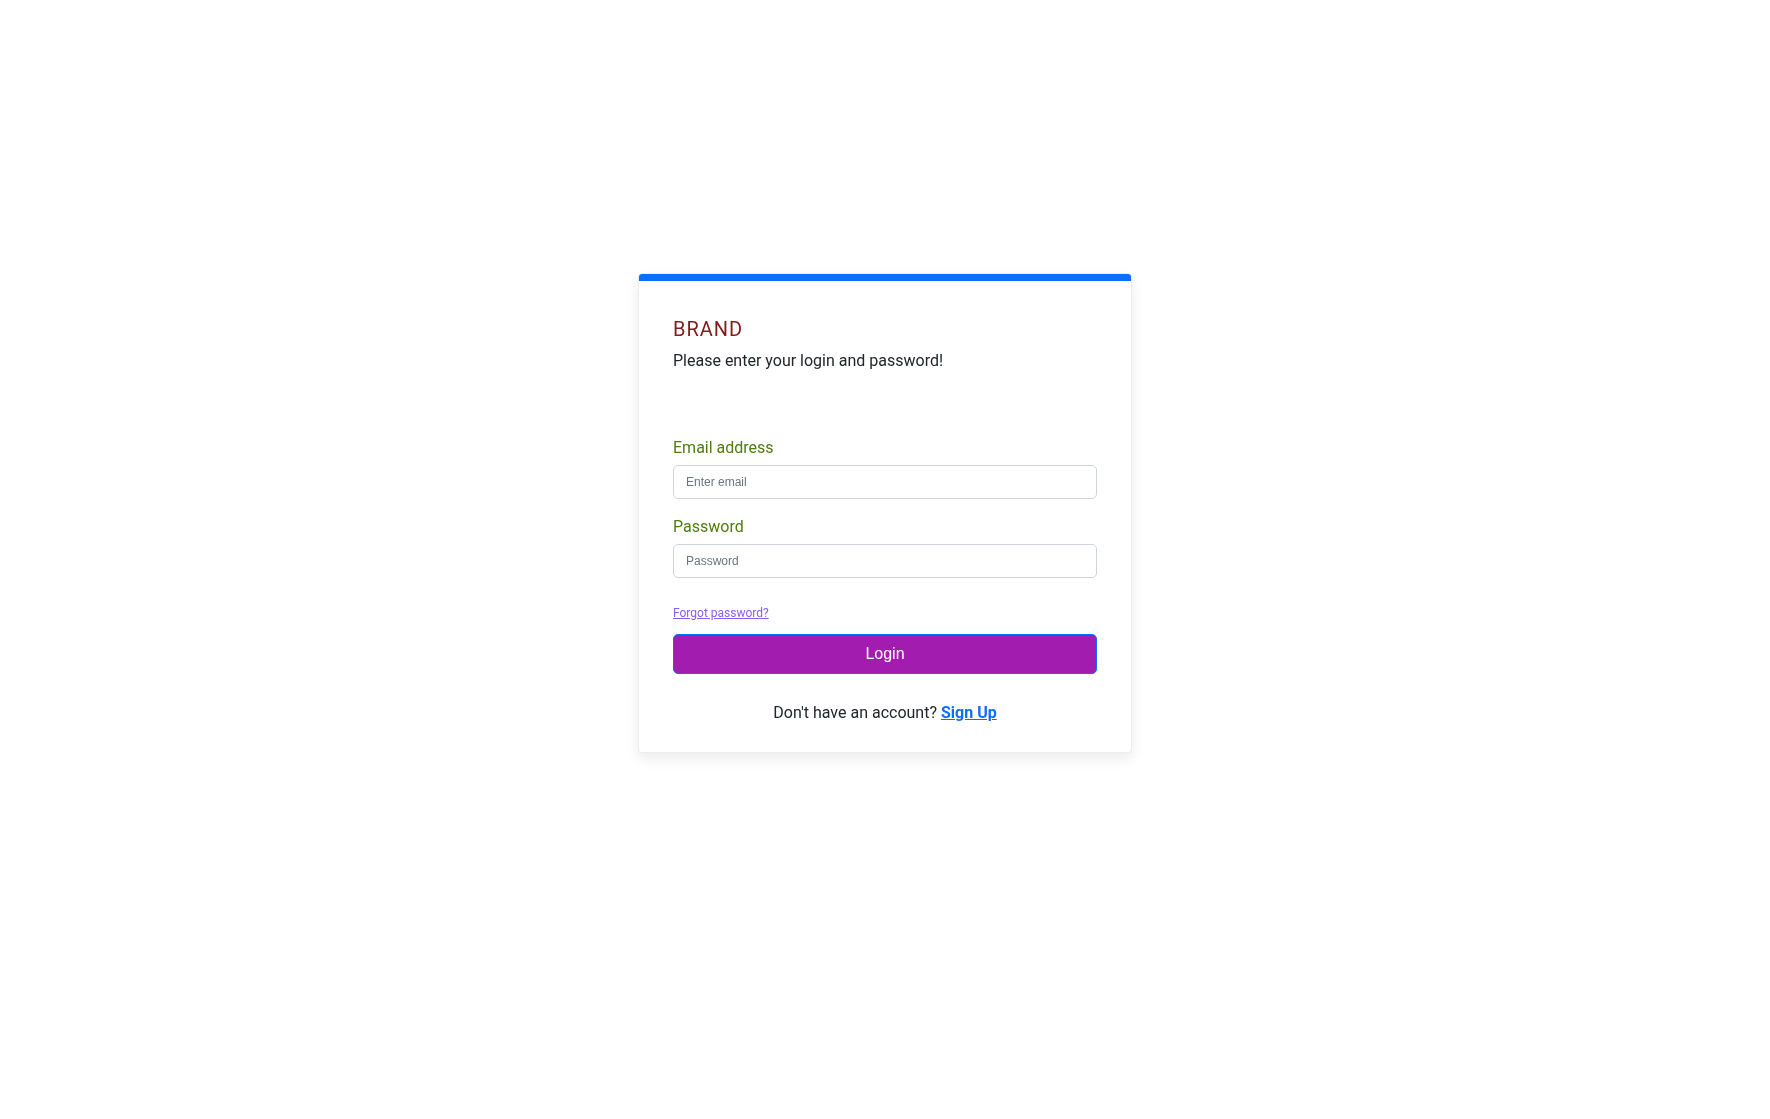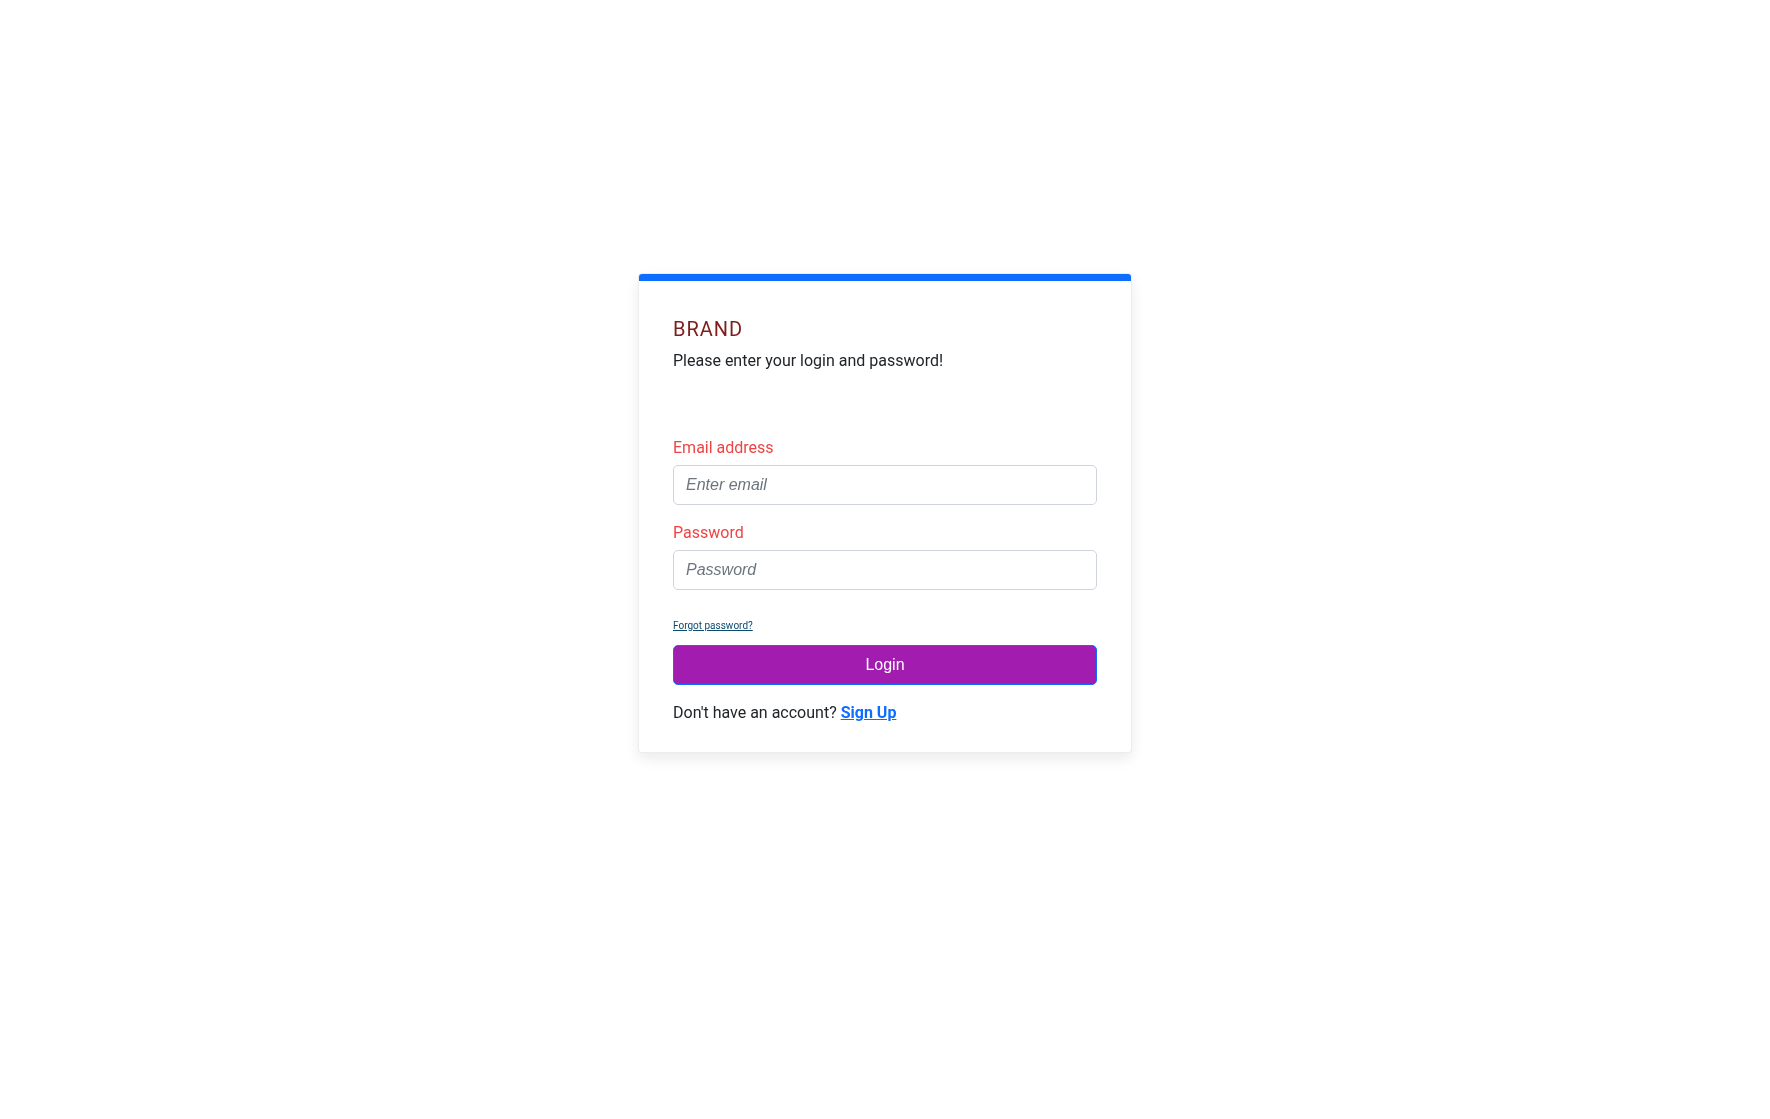--- a/index.html
+++ b/index.html
@@ -48,64 +48,63 @@
     }
     .form-group {
       margin-bottom: 18px;
     }
     .form-group.password-group {
       margin-bottom: 24px;
     }
     label {
       display: block;
       font-size: 16px;
-      color: #ef4444;
+      color: #4d7c0f;
       margin-bottom: 8px;
     }
     .form-control {
       width: 100%;
       padding: 7px 12px;
-      font-size: 16px;
+      font-size: 12px;
       line-height: 1.5;
       color: #212529;
       background-color: #fff;
       border: 1px solid #ced4da;
       border-radius: 5px;
       outline: none;
-      font-style: italic;
     }
     .form-control::placeholder {
       color: #6c757d;
       opacity: 1;
     }
     .forgot-link {
       display: inline-block;
-      font-size: 10px;
-      color: #0c4a6e;
+      font-size: 12px;
+      color: #8b5cf6;
       text-decoration: underline;
       margin-bottom: 14px;
       cursor: pointer;
     }
     .btn-login {
       display: block;
       width: 100%;
       padding: 7px 12px;
       font-size: 16px;
       font-weight: 400;
       line-height: 1.5;
       color: #fff;
       background-color: #a21caf;
       border: 1px solid #0d6efd;
       border-radius: 5px;
       text-align: center;
       cursor: pointer;
     }
     .signup-row {
-      margin-top: 18px;
-      text-align: left;
+      margin-top: 29px;
+      text-align: center;
       font-size: 16px;
       color: #212529;
     }
     .signup-link {
       color: #0d6efd;
       font-weight: 700;
       text-decoration: underline;
       cursor: pointer;
     }
   </style>

